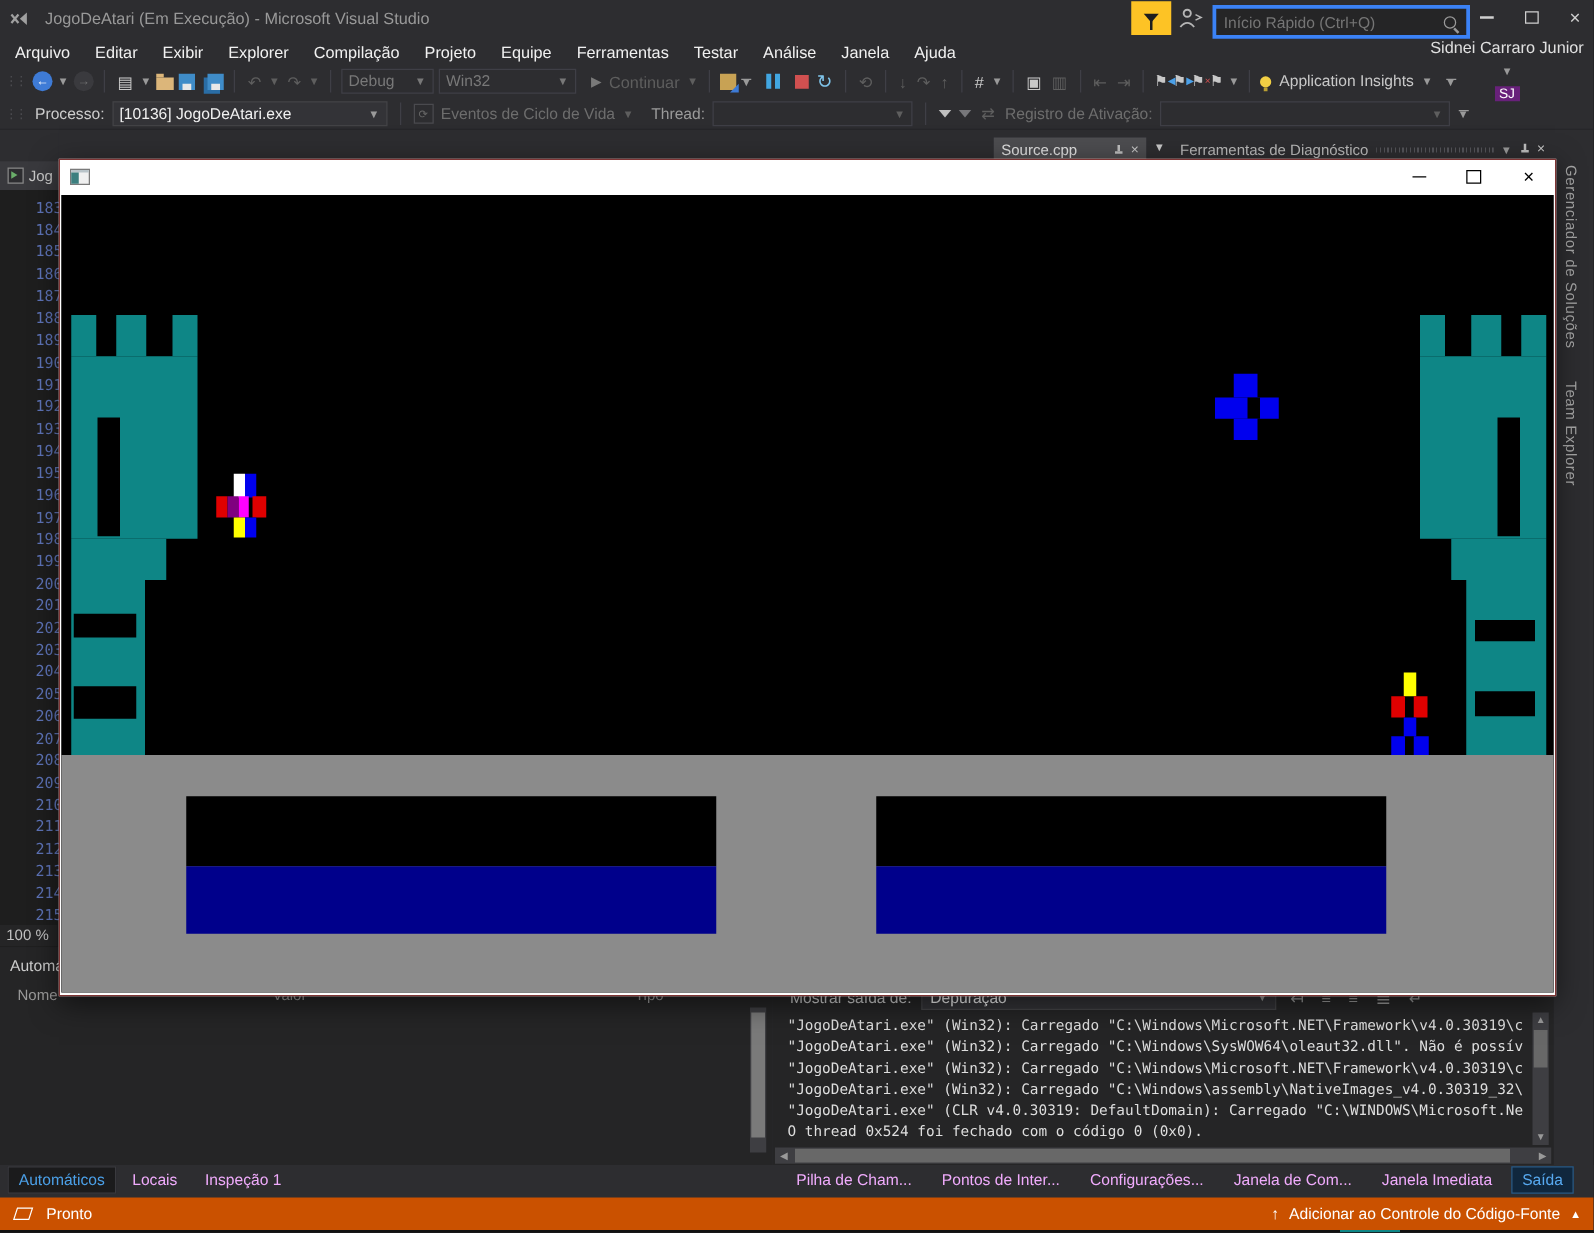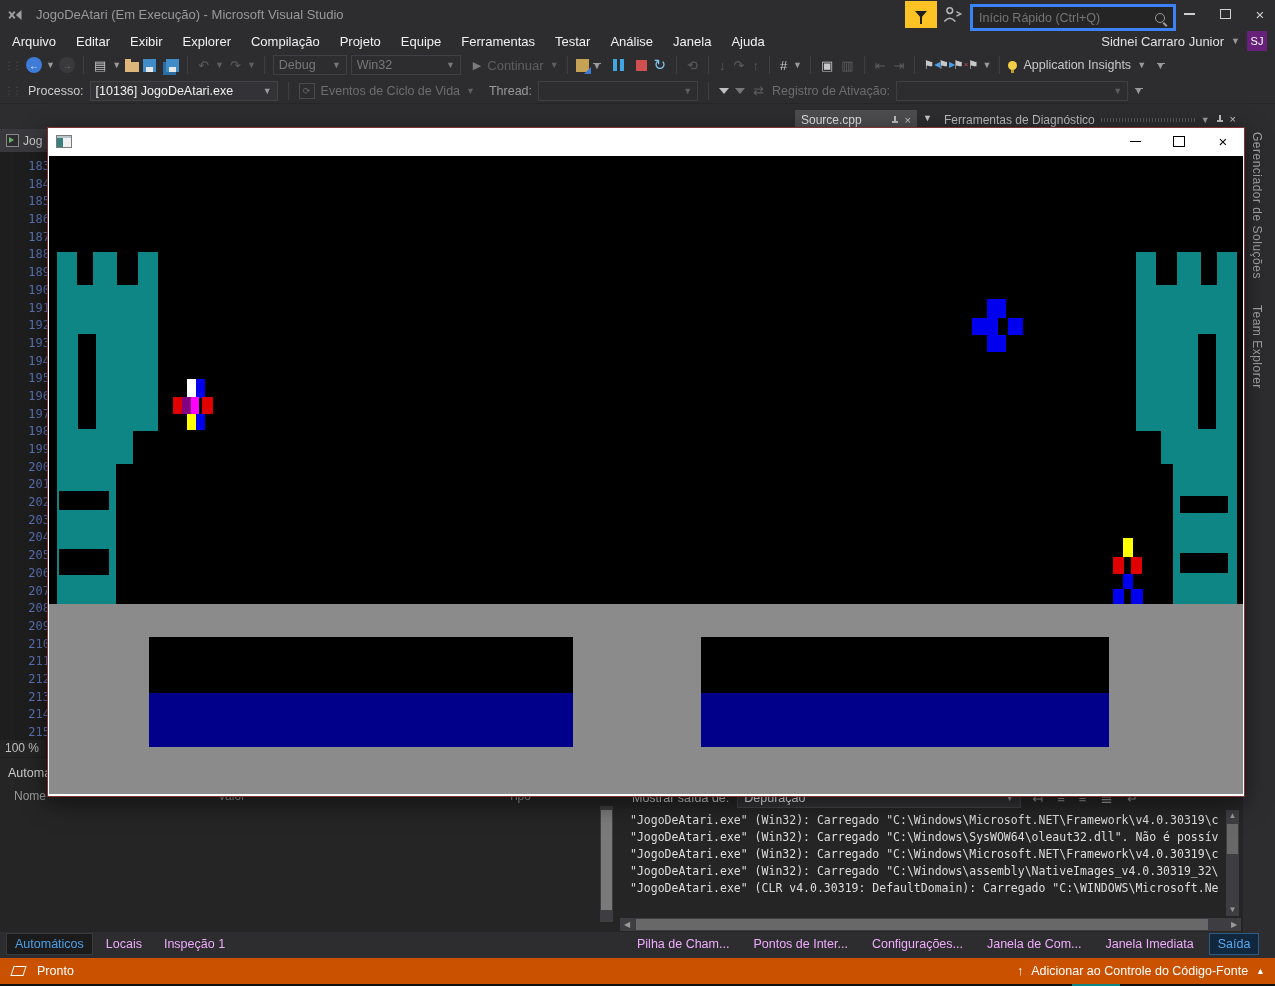--- a/index.html
+++ b/index.html
@@ -23,21 +23,21 @@
   .win-btn{top:0;width:30px;height:28px;display:flex;align-items:center;justify-content:center;color:#CFCFCF;}
   .minbar{width:11px;height:2px;background:#CFCFCF;}
   .restore-sq{width:9px;height:8px;border:1px solid #CFCFCF;position:relative;background:#2D2D30;}
   .restore-sq::before{content:"";position:absolute;left:2px;top:-4px;width:9px;height:8px;border:1px solid #CFCFCF;z-index:-1;}
   .x-glyph{font-size:15px;line-height:1;color:#CFCFCF;}
 
   
   #menubar{left:0;top:30px;width:1275px;height:22px;display:flex;align-items:center;}
   #menu-items{display:flex;margin-left:2px;}
   .menu-item{padding:3px 10px;color:#F1F1F1;font-size:13px;}
-  #user-area{position:absolute;right:8px;top:0;height:22px;display:flex;align-items:center;gap:7px;}
+  #user-area{position:absolute;right:8px;top:0;height:22px;display:flex;align-items:center;gap:7px;flex-direction:column;}
   #user-name{color:#E0E0E0;font-size:13px;}
   .caret{color:#9A9A9A;font-size:9px;}
   #user-badge{width:20px;height:20px;background:#68217A;color:#FFF;font-size:11px;display:flex;align-items:center;justify-content:center;}
 
   
   #toolbar{left:0;top:52px;width:1275px;height:26px;display:flex;align-items:center;gap:4px;padding-left:4px;box-sizing:border-box;}
   .grip{color:#4E4E52;font-size:10px;letter-spacing:-2px;margin-right:2px;}
   .tb-sep{width:1px;height:18px;background:#3F3F46;margin:0 4px;}
   .circ{width:16px;height:16px;border-radius:50%;display:flex;align-items:center;justify-content:center;font-size:10px;}
   .circ.back{background:#3E7BD6;color:#FFF;}
@@ -275,21 +275,21 @@
     <span class="tb-sep"></span>
     <span class="bulb"></span>
     <span class="tb-ico" style="font-size:12.5px;">Application Insights</span>
     <span class="caret">▼</span>
     <span class="overflow-btn" style="margin-left:6px;"><i style="width:8px;height:1px;background:#9A9A9A;"></i>▼</span>
   </div>
 
   <div id="debugbar" class="abs">
     <span class="grip">⋮⋮</span>
     <span class="db-label">Processo:</span>
-    <div class="combo lit" style="width:188px;">
+    <div class="combo lit" style="width:220px;">
       <span class="val">[10136] JogoDeAtari.exe</span>
         <span class="caret">▼</span>
     </div>
     <span class="tb-sep"></span>
     <span class="box-ico">⟳</span>
     <span class="db-label dis">Eventos de Ciclo de Vida</span>
     <span class="caret" style="color:#5E5E5E;">▼</span>
     <span class="db-label" style="color:#9A9A9A;margin-left:8px;">Thread:</span>
     <div class="combo" style="width:160px;">
       <span class="val"></span>
@@ -392,20 +392,21 @@
       <span class="out-ico">≡</span>
       <span class="out-ico" style="font-size:15px;">≣</span>
       <span class="out-ico">↵</span>
     </div>
     <div id="output-lines">
         <div class="out-line">"JogoDeAtari.exe" (Win32): Carregado "C:\Windows\Microsoft.NET\Framework\v4.0.30319\c</div>
         <div class="out-line">"JogoDeAtari.exe" (Win32): Carregado "C:\Windows\SysWOW64\oleaut32.dll". Não é possív</div>
         <div class="out-line">"JogoDeAtari.exe" (Win32): Carregado "C:\Windows\Microsoft.NET\Framework\v4.0.30319\c</div>
         <div class="out-line">"JogoDeAtari.exe" (Win32): Carregado "C:\Windows\assembly\NativeImages_v4.0.30319_32\</div>
         <div class="out-line">"JogoDeAtari.exe" (CLR v4.0.30319: DefaultDomain): Carregado "C:\WINDOWS\Microsoft.Ne</div>
+        <div class="out-line">O thread 0x524 foi fechado com o código 0 (0x0).</div>
       </div>
     <div id="out-vscroll">
       <span class="arr" style="top:0;">▲</span>
       <div class="thumb"></div>
       <span class="arr" style="bottom:0;">▼</span>
     </div>
     <div id="out-hscroll">
       <span class="arr" style="left:0;">◀</span>
       <div class="thumb"></div>
       <span class="arr" style="right:0;">▶</span>

